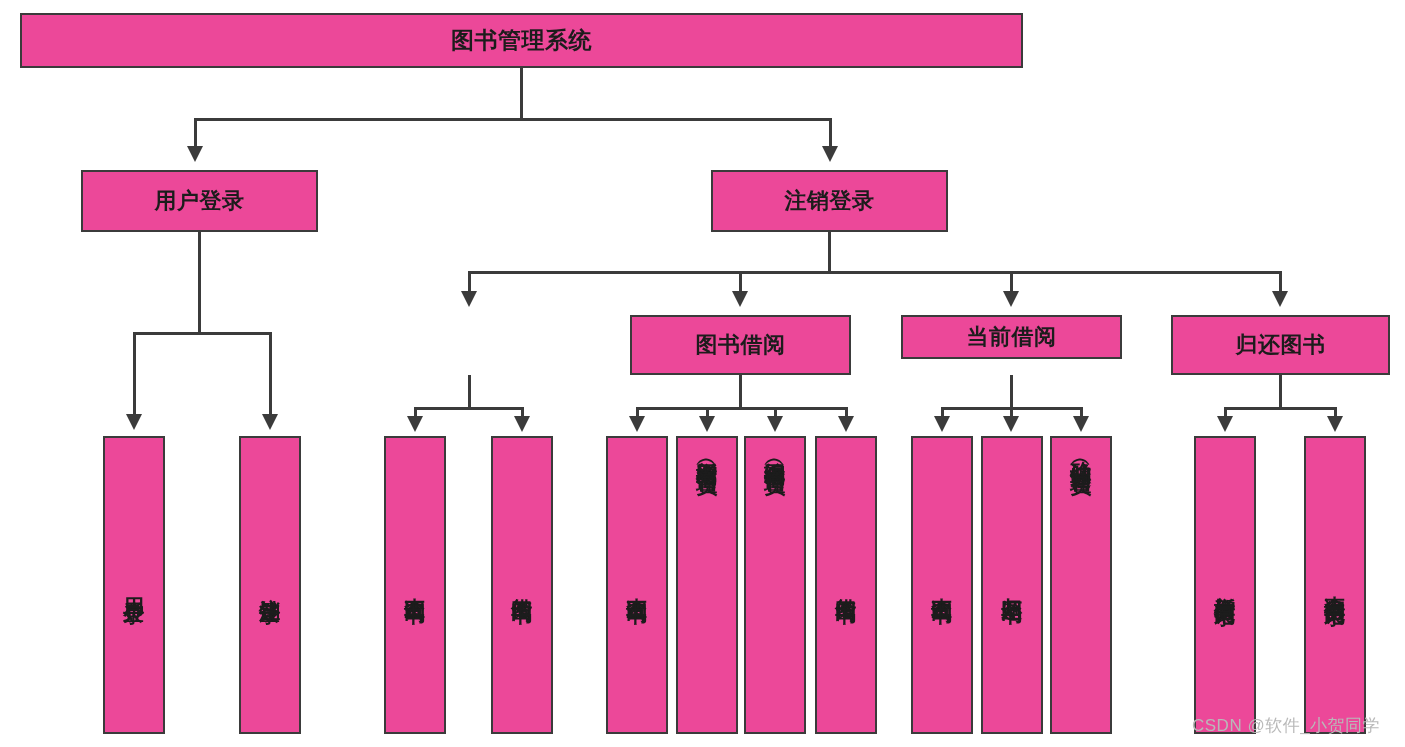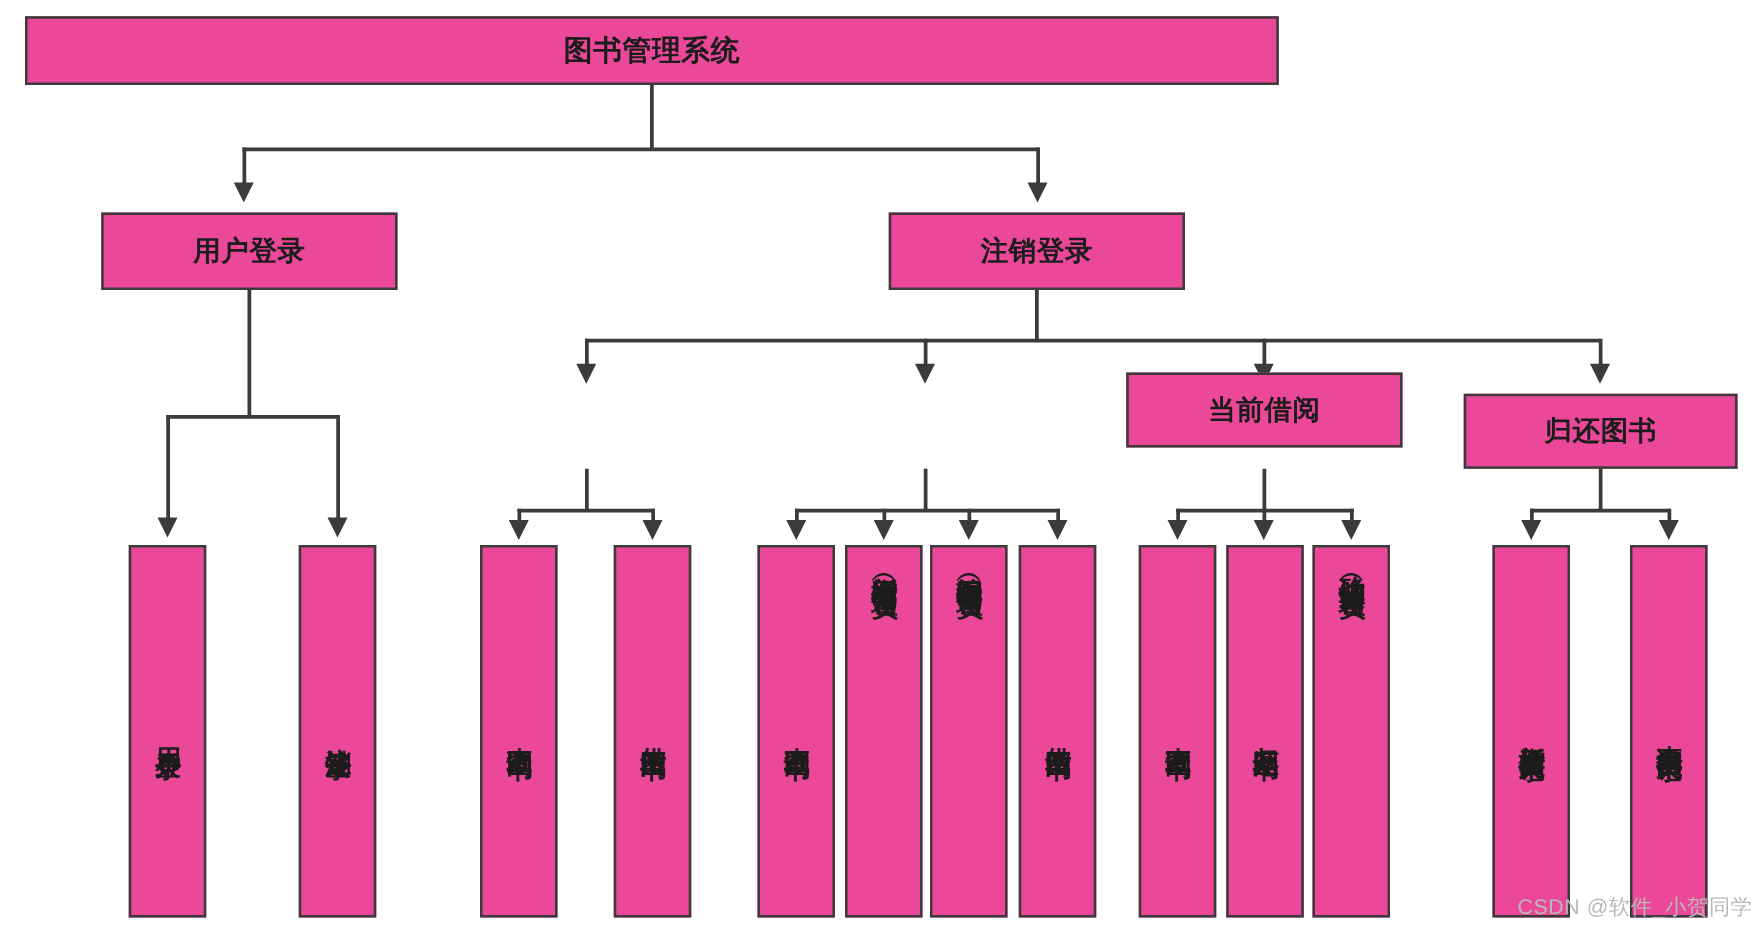--- a/index.html
+++ b/index.html
@@ -77,21 +77,20 @@
   }
 
   
   #watermark {
     position: absolute;
     color: #b9b9b9;
     font-size: 17px;
     letter-spacing: 0.5px;
     white-space: nowrap;
     pointer-events: none;
-    margin-left: 22px;
   }
 </style>
 </head>
 <body>
 
 <div id="canvas">
 
   <div class="node root" style="left:20px; top:13px; width:1003px; height:55px;">
     <span class="label">图书管理系统</span>
   </div>
@@ -125,21 +124,24 @@
   <div class="edge h" style="left:468px; top:271px; width:812px; height:2.5px;"></div>
   <div class="edge v" style="left:468px; top:271px; width:2.5px; height:22px;"></div>
   <div class="arrow" style="left:461px; top:291px;"></div>
   <div class="edge v" style="left:739px; top:271px; width:2.5px; height:22px;"></div>
   <div class="arrow" style="left:732px; top:291px;"></div>
   <div class="edge v" style="left:1010px; top:271px; width:2.5px; height:22px;"></div>
   <div class="arrow" style="left:1003px; top:291px;"></div>
   <div class="edge v" style="left:1279px; top:271px; width:2.5px; height:22px;"></div>
   <div class="arrow" style="left:1272px; top:291px;"></div>
 
-  <div class="node level3" style="left:901px; top:298px; width:221px; height:60px;">
+  <div class="node level3" style="left:630px; top:315px; width:221px; height:60px;">
+    <span class="label">图书借阅</span>
+  </div>
+  <div class="node level3" style="left:901px; top:315px; width:221px; height:44px;">
     <span class="label">当前借阅</span>
   </div>
   <div class="node level3" style="left:1171px; top:315px; width:219px; height:60px;">
     <span class="label">归还图书</span>
   </div>
 
   <div class="edge v" style="left:468px; top:375px; width:2.5px; height:34px;"></div>
   <div class="edge h" style="left:414px; top:407px; width:110px; height:2.5px;"></div>
   <div class="edge v" style="left:414px; top:407px; width:2.5px; height:11px;"></div>
   <div class="arrow" style="left:407px; top:416px;"></div>

